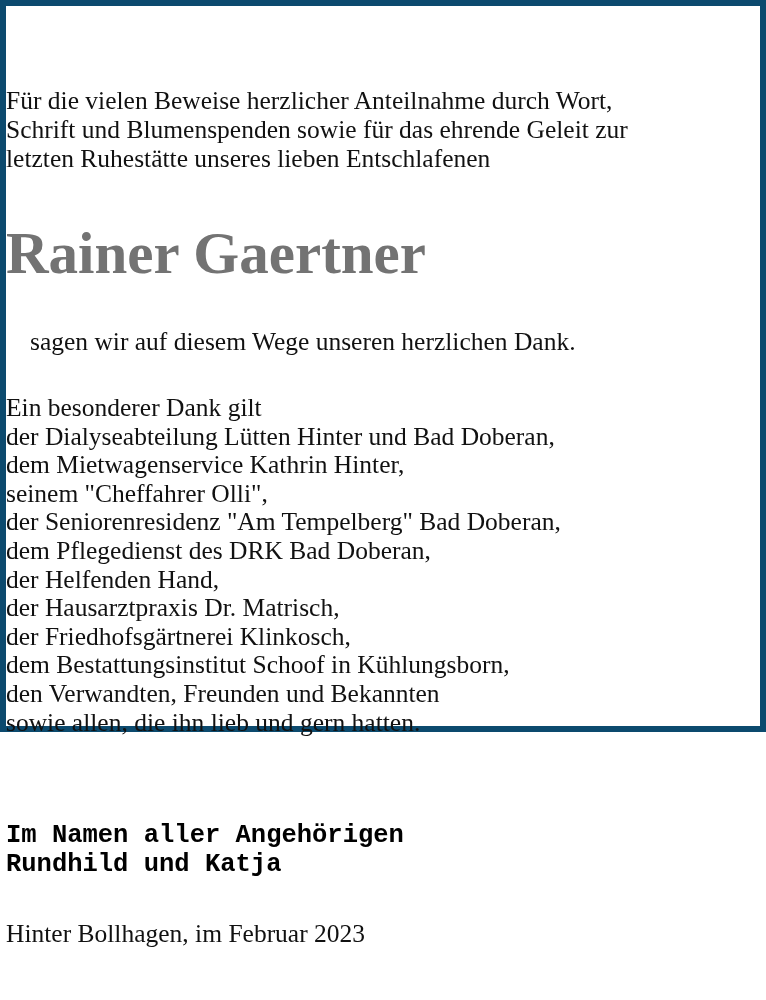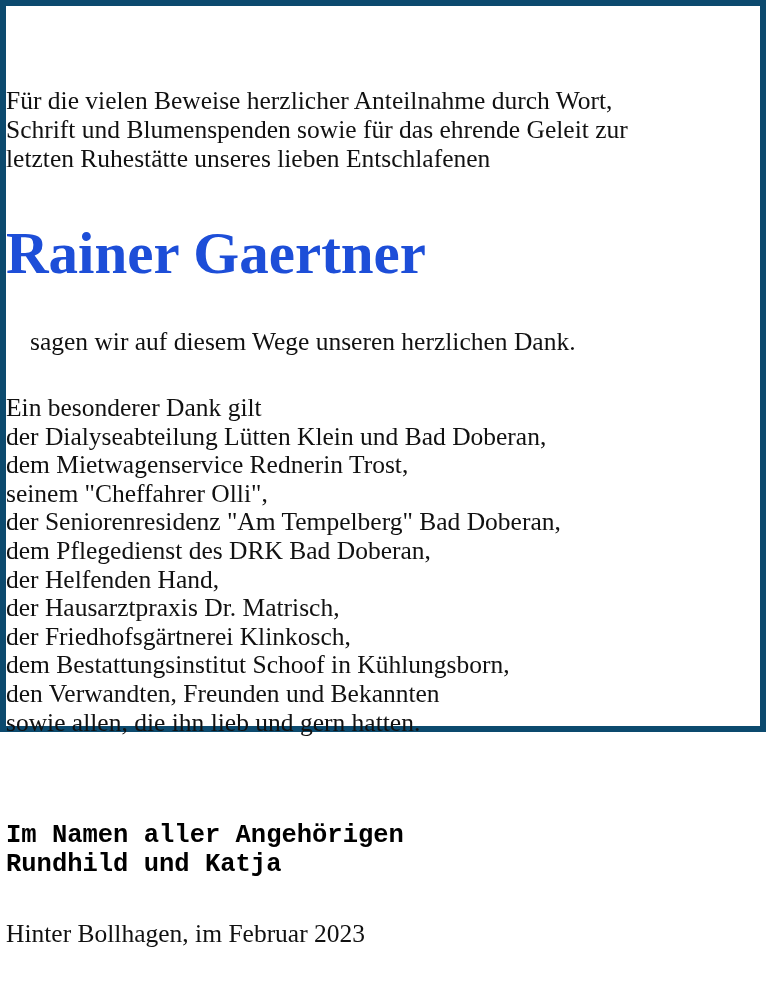--- a/index.html
+++ b/index.html
@@ -9,21 +9,21 @@
     width: 766px; height: 732px;
     box-sizing: border-box;
     border: 6px solid #0c4a6e;
     background: #ffffff;
     font-family: "Liberation Serif", "DejaVu Serif", serif;
     color: #111111;
     text-align: left;
   }
   .line { position: absolute; left: 0; width: 754px; white-space: nowrap; }
   .intro { font-size: 25.5px; line-height: 29px; top: 80px; }
-  .name { font-size: 59px; font-weight: bold; top: 212px; line-height: 70px; color:#1d4ed8; }
+  .name { font-size: 59px; font-weight: bold; top: 212px; line-height: 70px; color:#737373; }
   .thanks { font-size: 25.5px; top: 320px; line-height: 32px; margin-left: 24px; }
   .list { font-size: 25.5px; line-height: 28.6px; top: 388px; }
   .sig { font-size: 25.5px; font-weight: bold; line-height: 28.6px; top: 816px; color:#000;font-family:Liberation Mono, monospace; }
   .place { font-size: 25.5px; top: 912px; line-height: 32px; }
   .block div { white-space: nowrap; }
 </style>
 </head>
 <body>
 
 <div class="frame">
@@ -32,22 +32,22 @@
     <div>Schrift und Blumenspenden sowie für das ehrende Geleit zur</div>
     <div>letzten Ruhestätte unseres lieben Entschlafenen</div>
   </div>
 
   <div class="line name">Rainer Gaertner</div>
 
   <div class="line thanks">sagen wir auf diesem Wege unseren herzlichen Dank.</div>
 
   <div class="line list block">
     <div>Ein besonderer Dank gilt</div>
-    <div>der Dialyseabteilung Lütten Klein und Bad Doberan,</div>
-    <div>dem Mietwagenservice Rednerin Trost,</div>
+    <div>der Dialyseabteilung Lütten Hinter und Bad Doberan,</div>
+    <div>dem Mietwagenservice Kathrin Hinter,</div>
     <div>seinem "Cheffahrer Olli",</div>
     <div>der Seniorenresidenz "Am Tempelberg" Bad Doberan,</div>
     <div>dem Pflegedienst des DRK Bad Doberan,</div>
     <div>der Helfenden Hand,</div>
     <div>der Hausarztpraxis Dr. Matrisch,</div>
     <div>der Friedhofsgärtnerei Klinkosch,</div>
     <div>dem Bestattungsinstitut Schoof in Kühlungsborn,</div>
     <div>den Verwandten, Freunden und Bekannten</div>
     <div>sowie allen, die ihn lieb und gern hatten.</div>
   </div>

